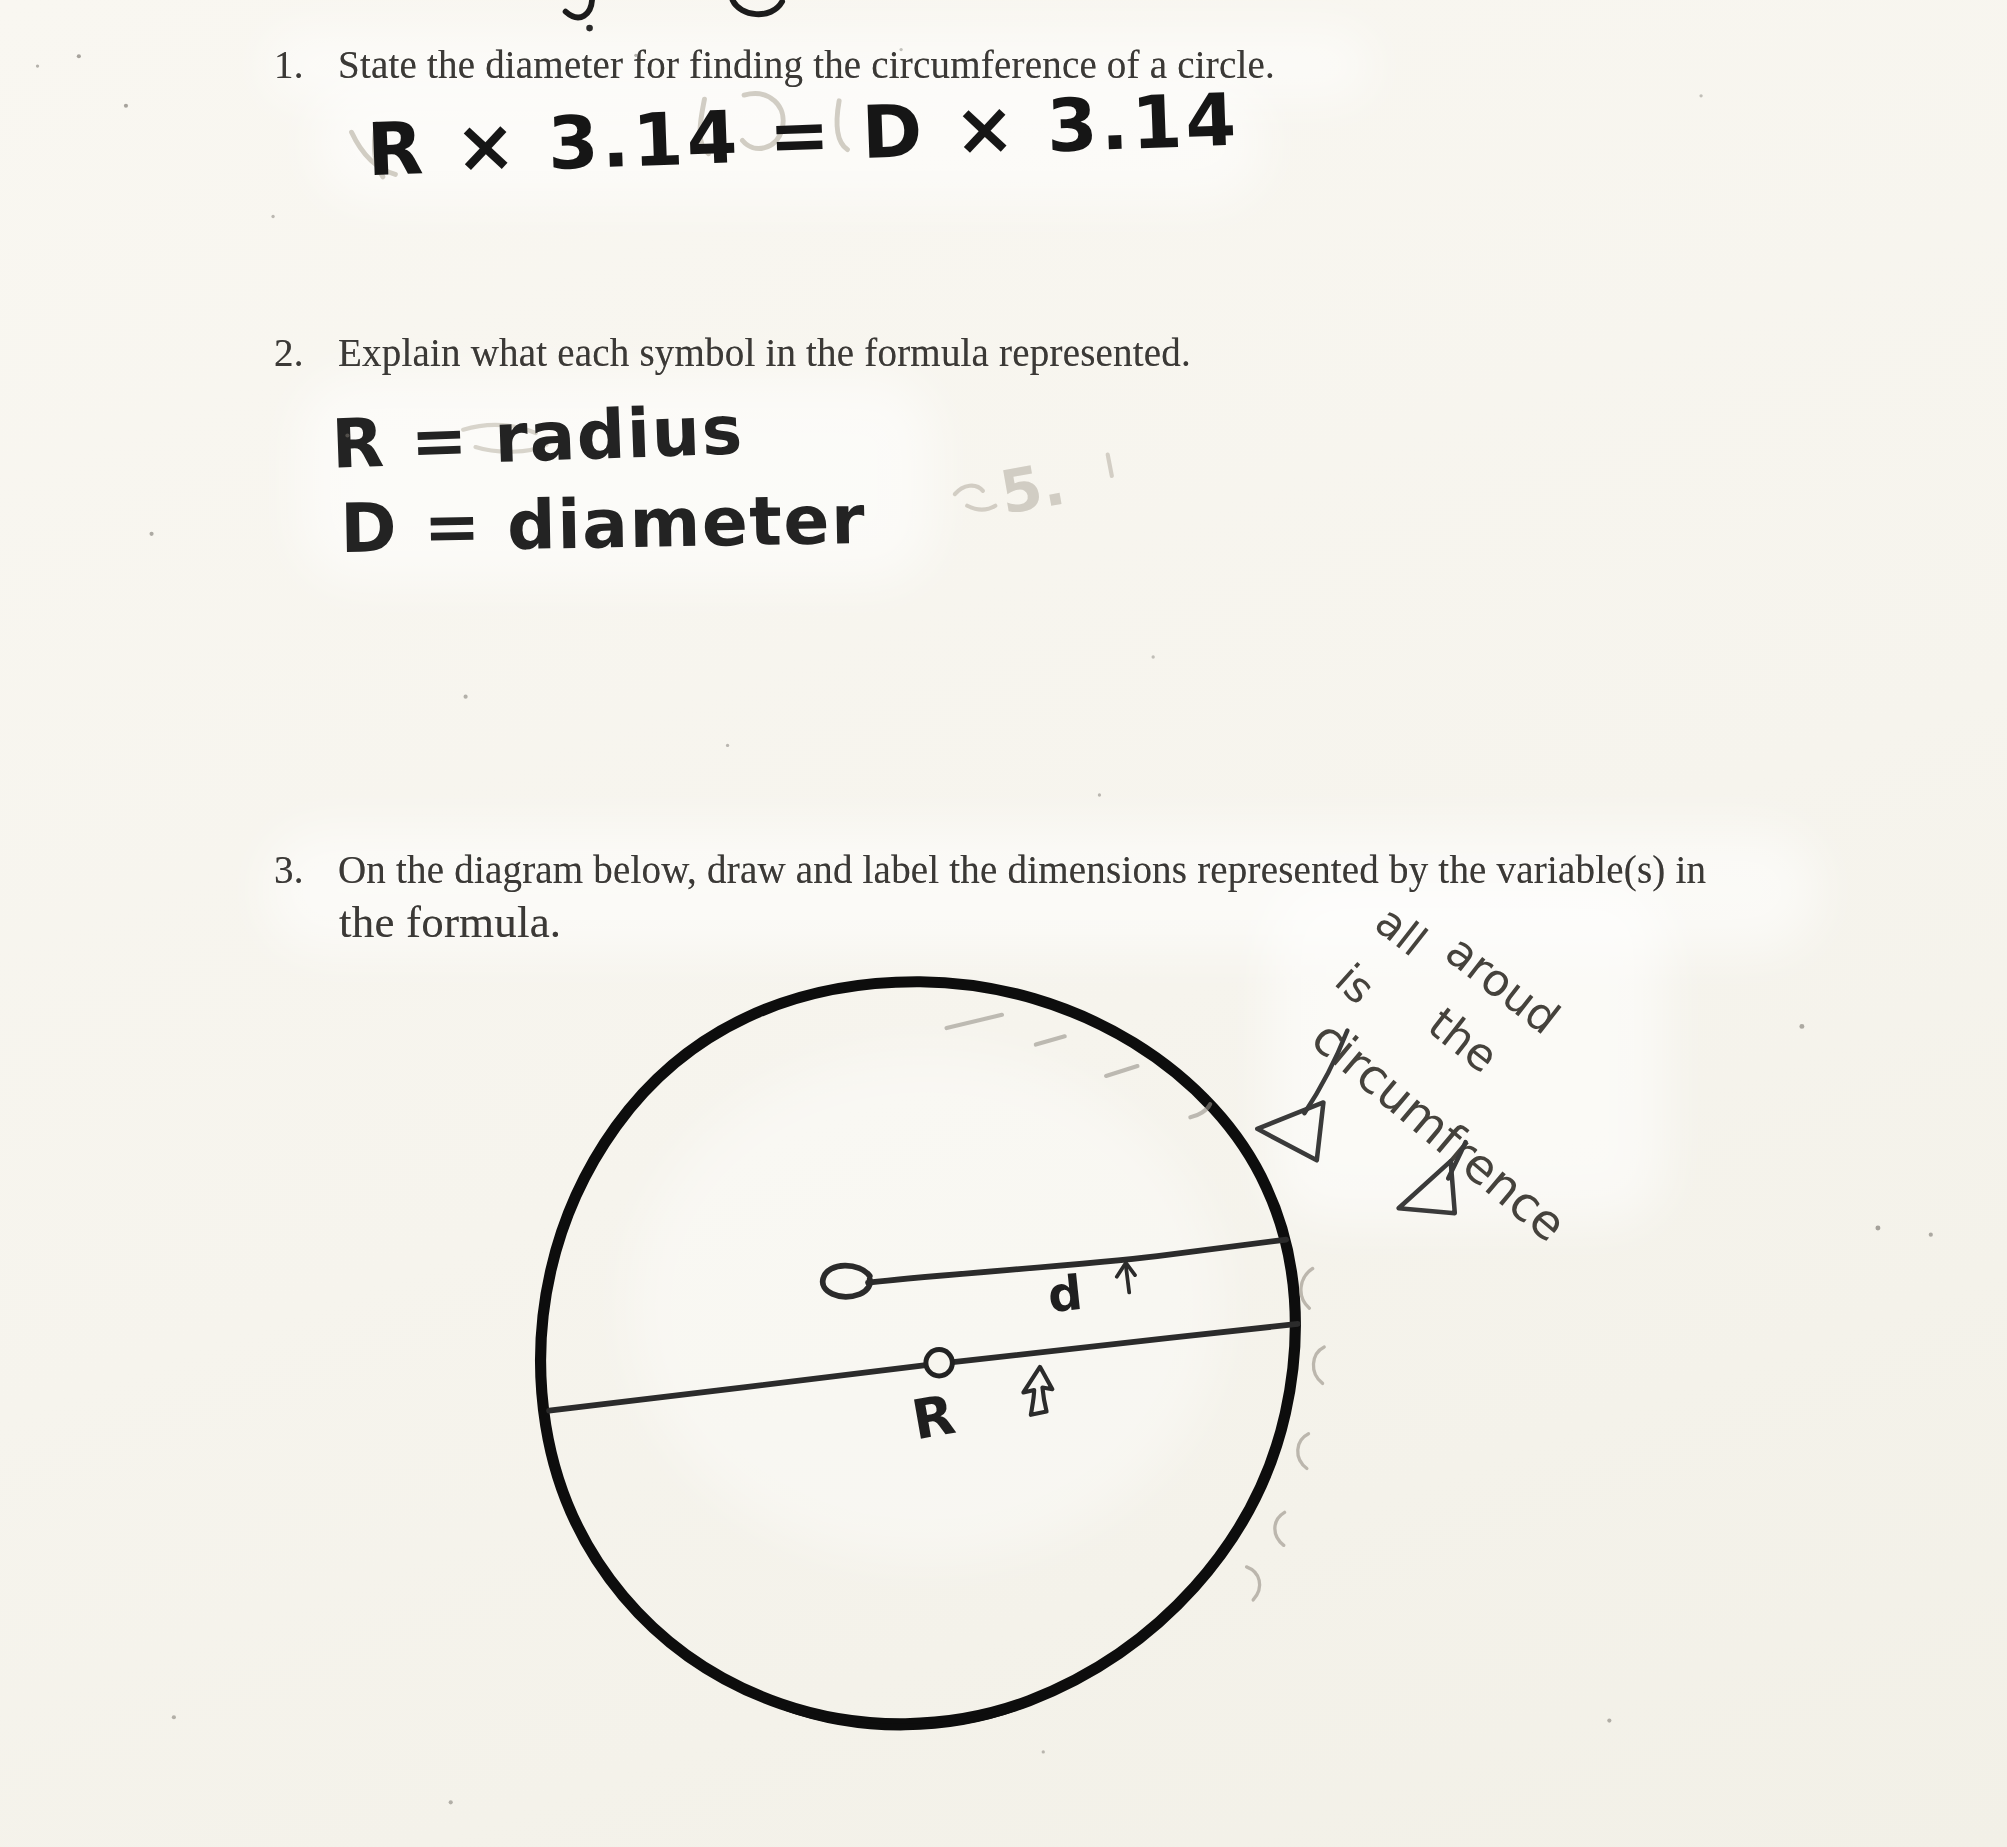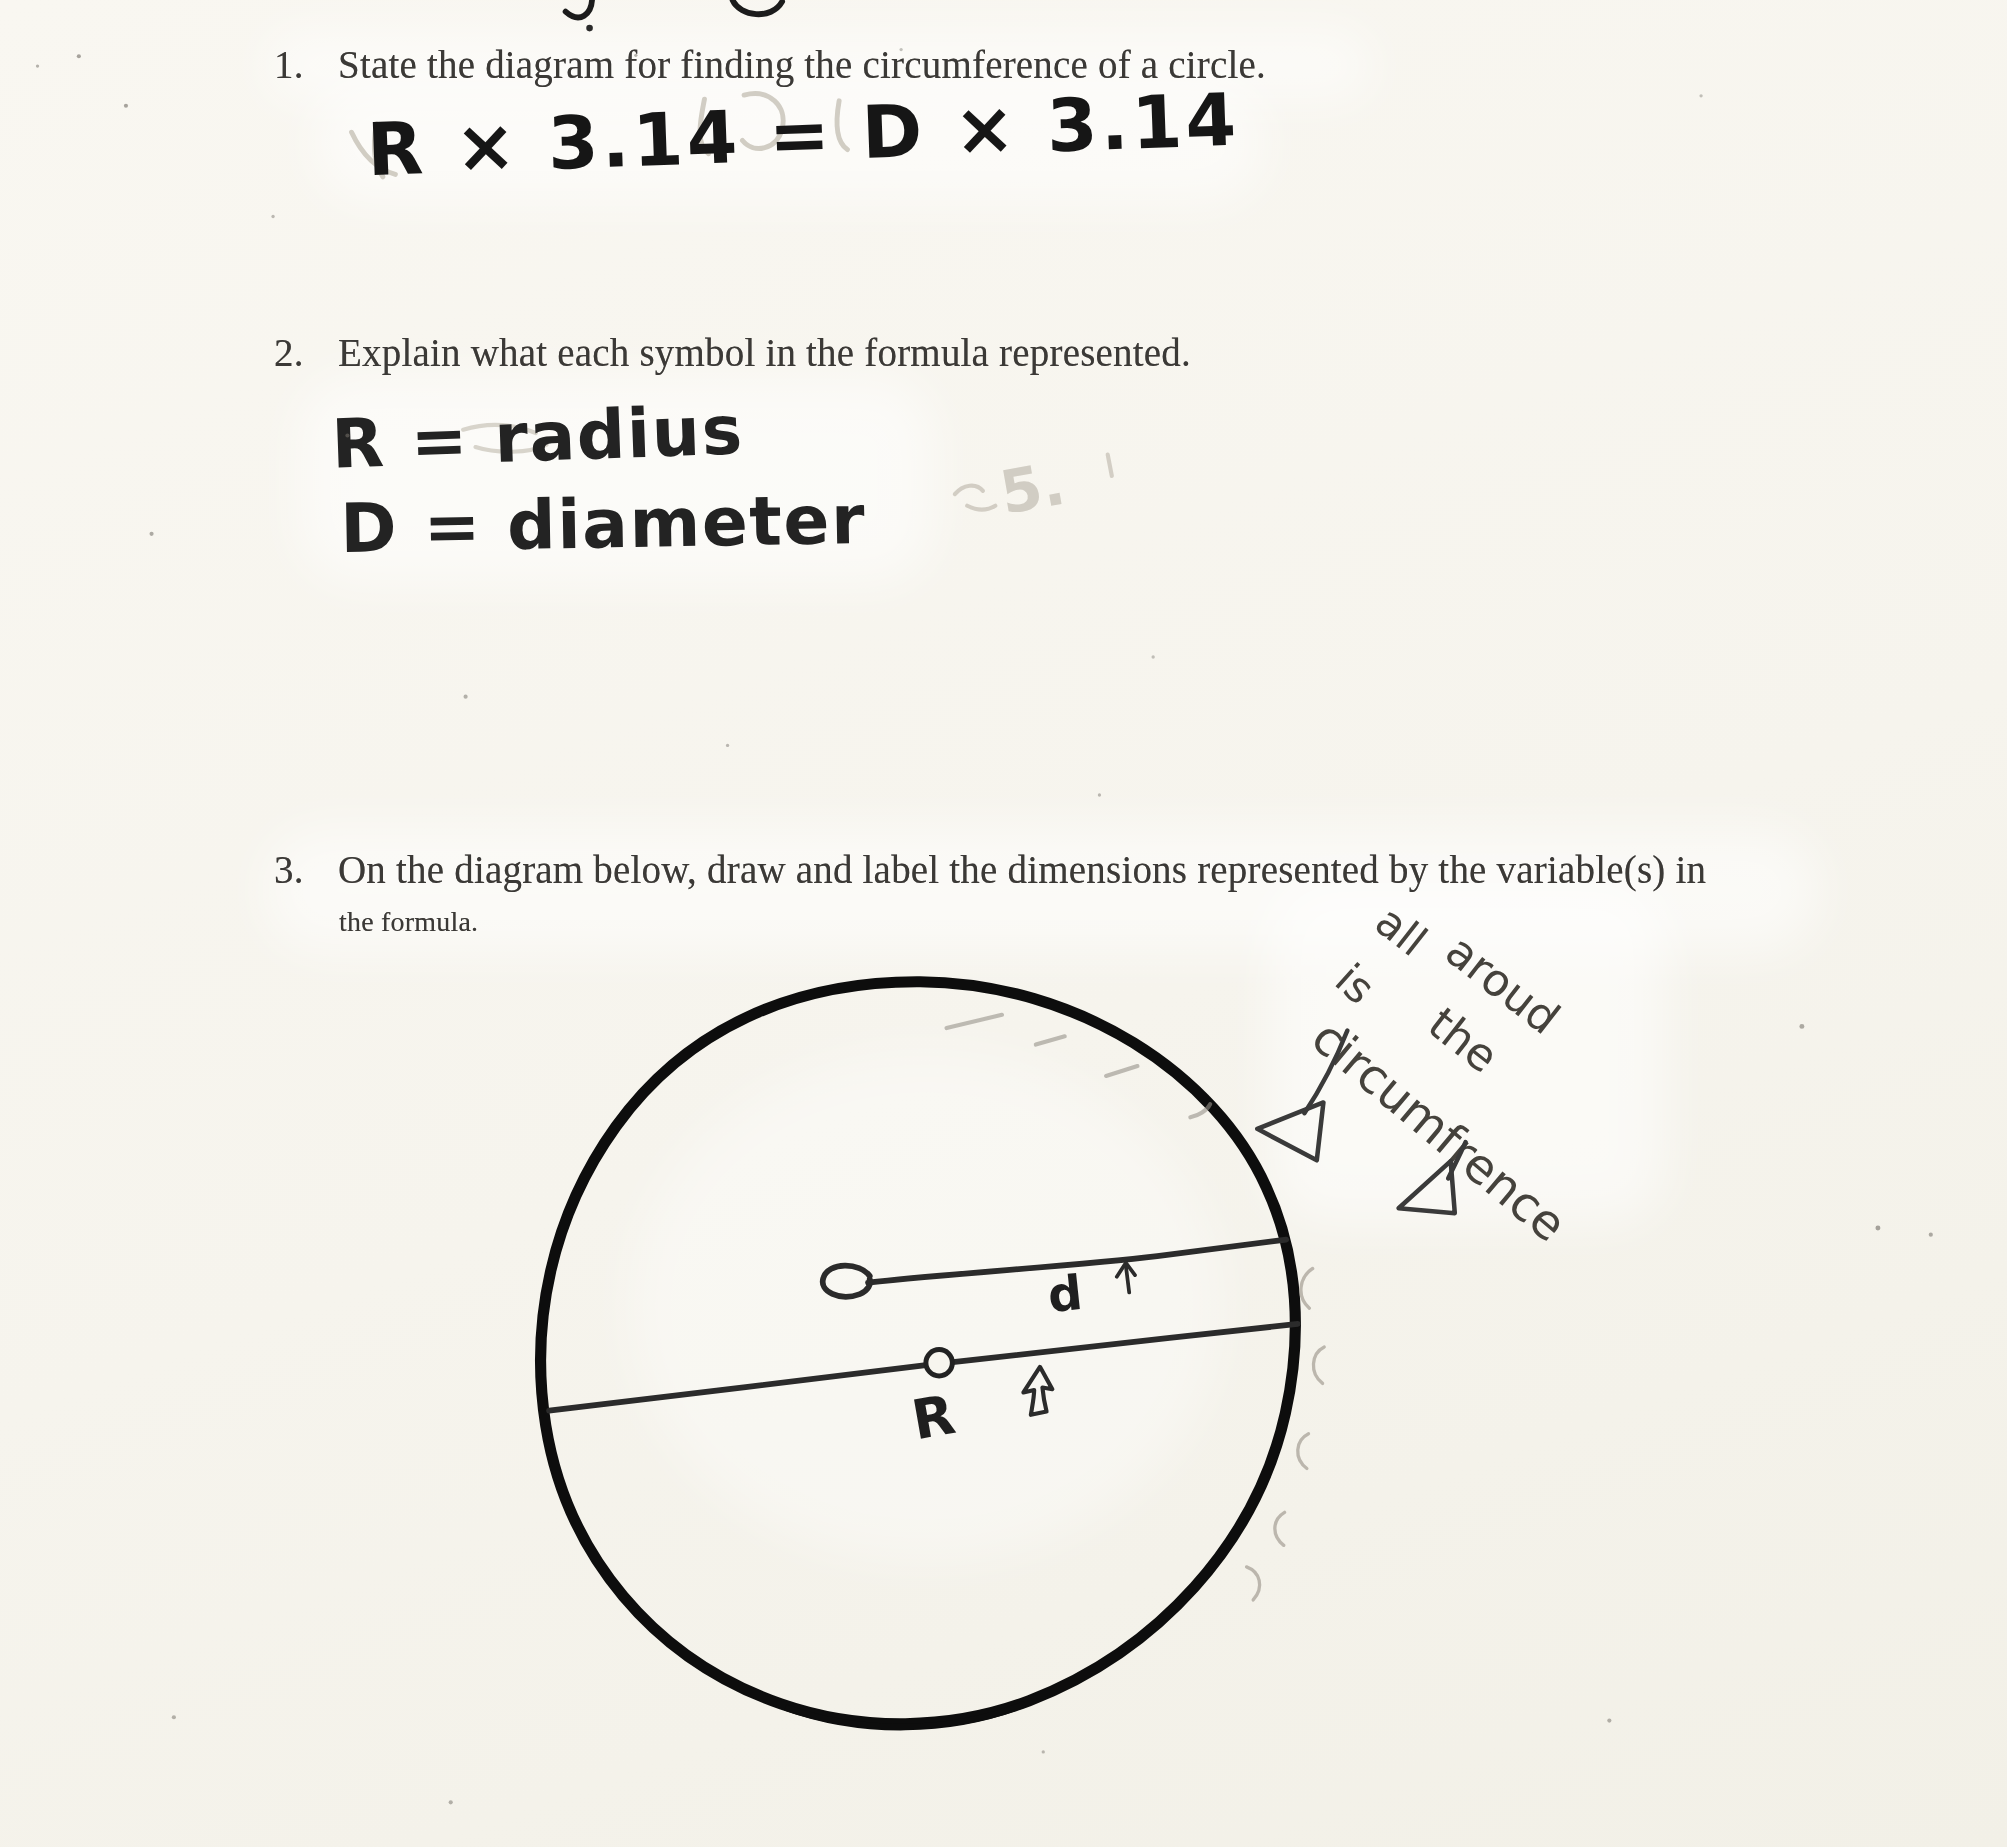--- a/index.html
+++ b/index.html
@@ -7,41 +7,41 @@
     position:relative;
     width:2008px;height:1847px;
     background:linear-gradient(160deg,#f9f7f1 0%,#f6f4ed 55%,#f2f0e7 100%);
     overflow:hidden;
     font-family:"Liberation Serif", serif;
   }
   .glow{position:absolute;background:rgba(255,255,255,.55);filter:blur(25px);border-radius:58px;pointer-events:none;}
   .q{position:absolute;display:flex;color:#3b3936;font-size:39px;line-height:48px;letter-spacing:0.2px;
      text-shadow:0 0 0.5px rgba(59,57,54,.55);white-space:nowrap;}
   .q .num{width:64px;flex:none;}
-  .q2line{position:absolute;color:#3b3936;font-size:28px;line-height:48px;letter-spacing:0.2px;
+  .q2line{position:absolute;color:#3b3936;font-size:45px;line-height:48px;letter-spacing:0.2px;
      text-shadow:0 0 0.5px rgba(59,57,54,.55);white-space:nowrap;}
   svg{position:absolute;left:0;top:0;}
   .hand{font-family:"DejaVu Sans", sans-serif;font-weight:700;}
   .pencil-word{font-family:"DejaVu Sans", sans-serif;font-weight:500;fill:#45423c;}
 </style>
 </head>
 <body>
 
 <div class="page">
 
   <div class="glow" style="left:265px;top:30px;width:1108px;height:71px;"></div>
   <div class="glow" style="left:314px;top:79px;width:951px;height:124px;"></div>
   <div class="glow" style="left:298px;top:376px;width:636px;height:207px;"></div>
   <div class="glow" style="left:265px;top:828px;width:1554px;height:124px;"></div>
   <div class="glow" style="left:1269px;top:876px;width:397px;height:347px;"></div>
   <div class="glow" style="left:628px;top:1050px;width:595px;height:512px;background:rgba(255,255,255,.35);border-radius:50%;"></div>
 
   <div class="q" style="left:274px;top:41px;">
     <span class="num">1.</span>
-    <span>State the diagram for finding the circumference of a circle.</span>
+    <span>State the diameter for finding the circumference of a circle.</span>
   </div>
 
   <div class="q" style="left:274px;top:329px;">
     <span class="num">2.</span>
     <span>Explain what each symbol in the formula represented.</span>
   </div>
 
   <div class="q" style="left:274px;top:846px;">
     <span class="num">3.</span>
     <span>On the diagram below, draw and label the dimensions represented by the variable(s) in</span>

